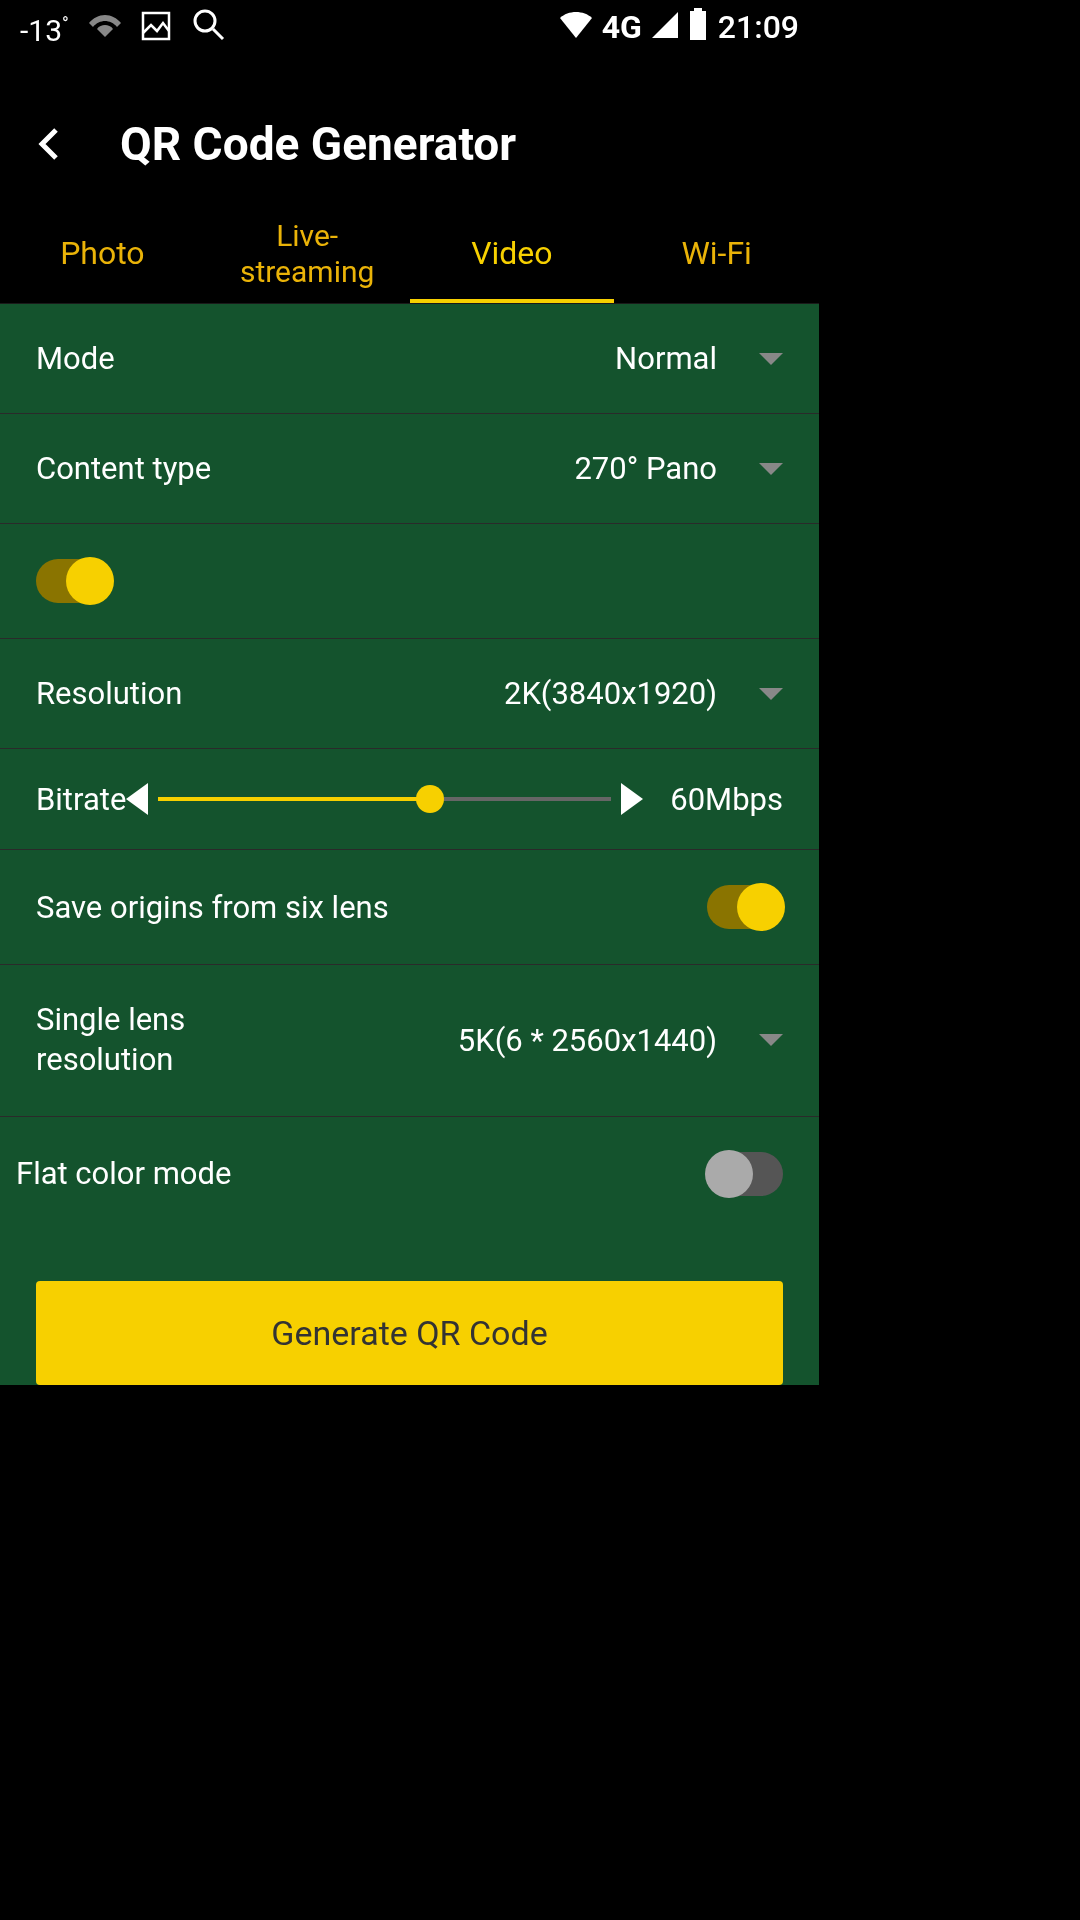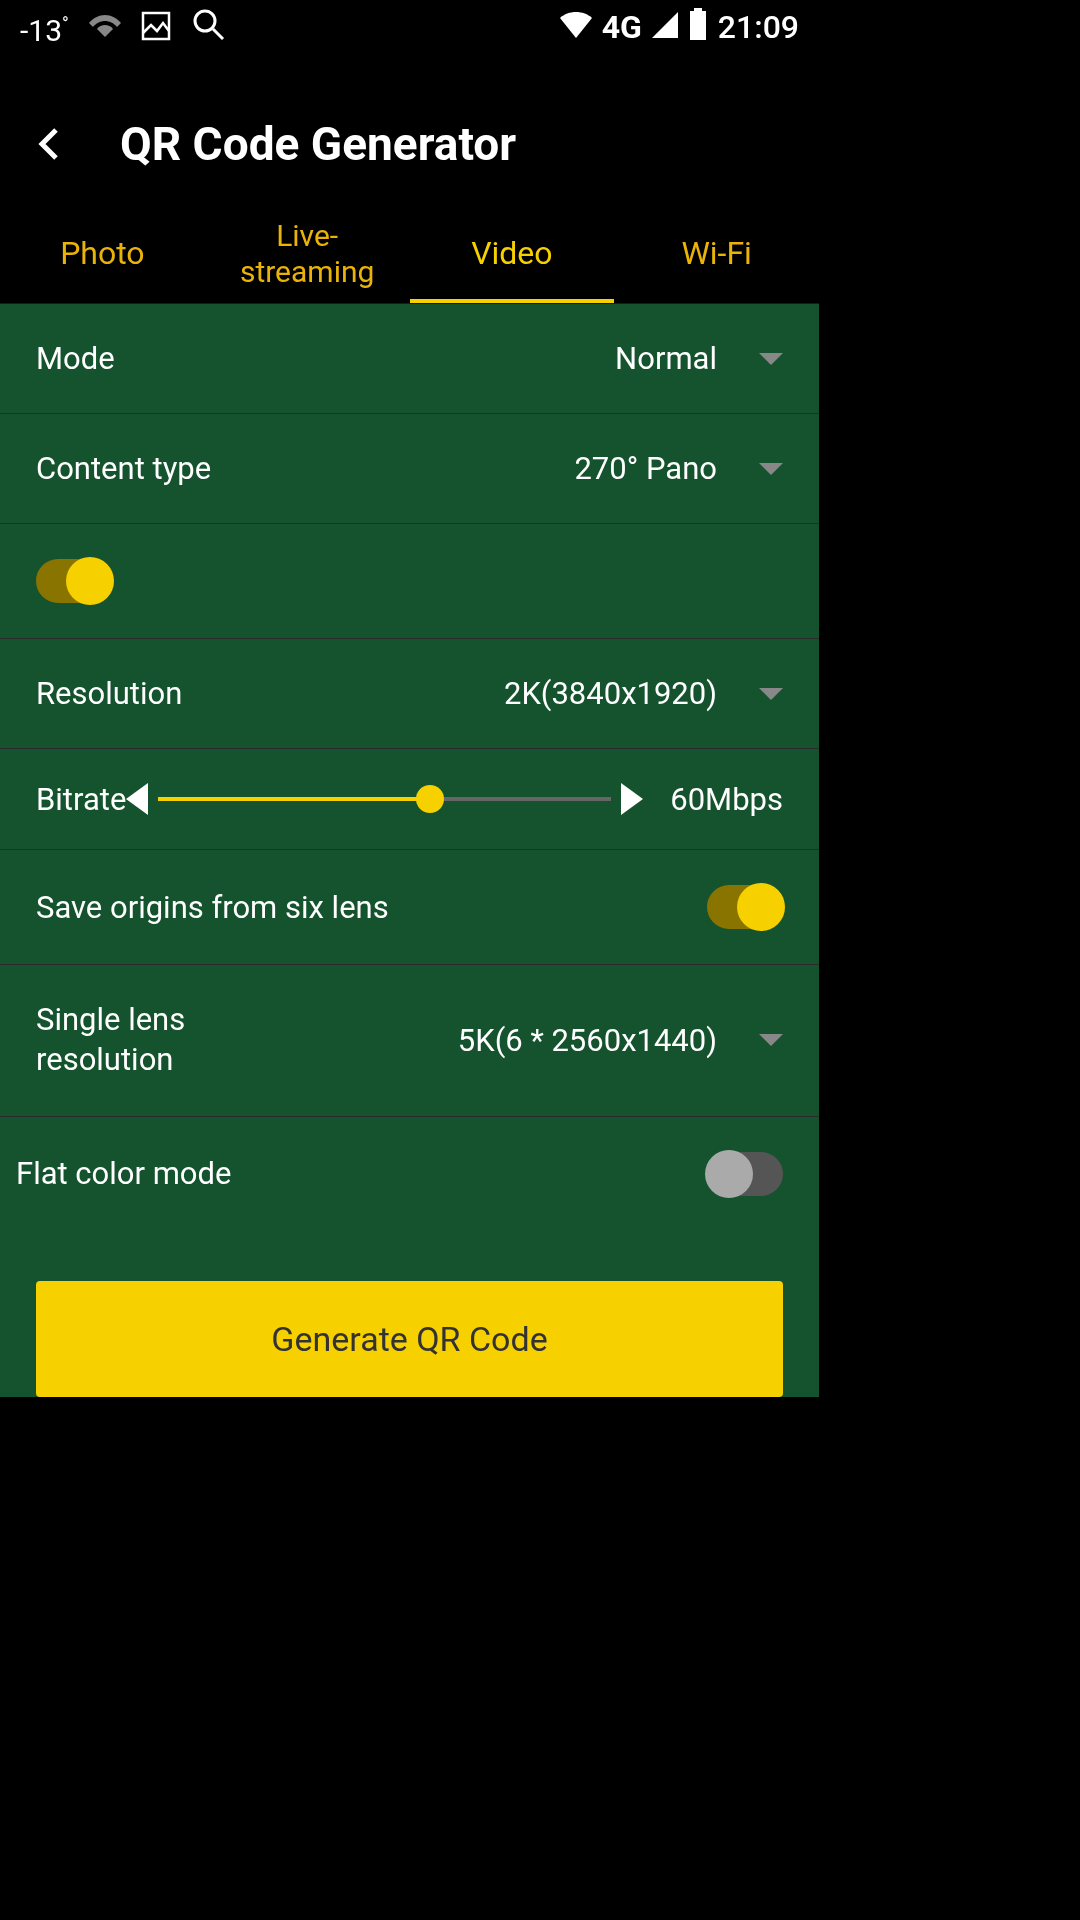--- a/index.html
+++ b/index.html
@@ -221,21 +221,21 @@
     .single-lens-label {
       font-size: 31px;
       line-height: 1.3;
       max-width: 200px;
     }
     .generate-btn {
       margin: 50px 36px 36px;
       background: #f7d000;
       color: #333333;
       font-size: 34px;
-      height: 116px;
+      height: 104px;
       display: flex;
       align-items: center;
       justify-content: center;
       border-radius: 4px;
       cursor: pointer;
     }
     .flat-row {
       border-bottom: none;
       padding-left: 16px;
     }

